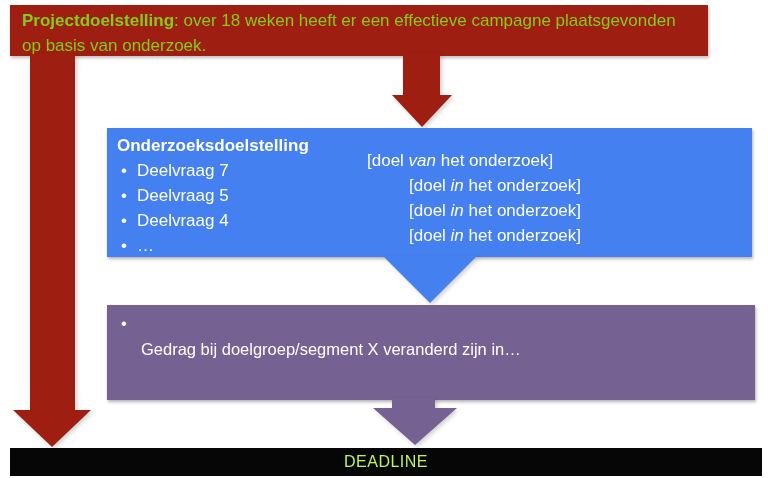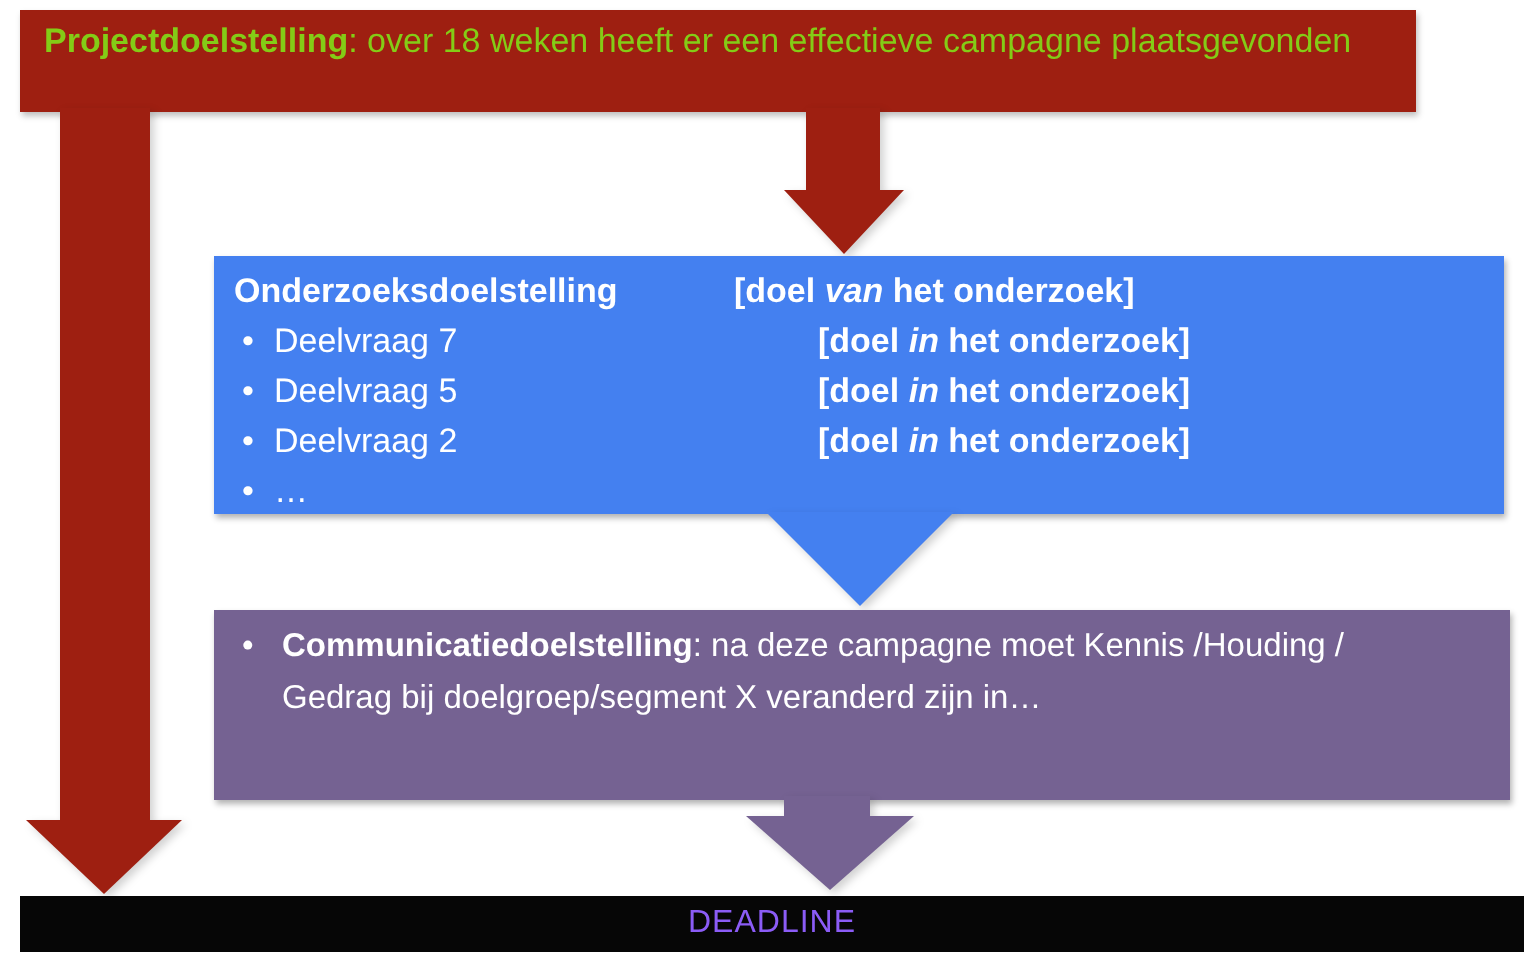--- a/index.html
+++ b/index.html
@@ -41,53 +41,54 @@
     border-top:37px solid #756292;}
   
   .research{
     position:absolute;left:107px;top:128px;width:645px;height:129px;
     background:#4480F0;color:#ffffff;font-size:17px;line-height:25px;
     padding:5px 20px 0 10px;box-sizing:border-box;overflow:hidden;
     box-shadow:1px 2px 3px rgba(0,0,0,0.3);
   }
   .research .row{position:relative;white-space:nowrap;}
   .research .title{font-weight:bold;}
-  .bracket{position:absolute;top:0;font-weight:bold;}
+  .bracket{position:absolute;top:15px;font-weight:normal;}
   .bracket-title{left:250px;}
   .bracket-item{left:292px;}
   .bracket .it{font-style:italic;}
   .blt{display:inline-block;width:16px;padding-left:4px;box-sizing:content-box;}
   .research .lbl{display:inline-block;}
   
   .advice{
     position:absolute;left:107px;top:305px;width:648px;height:95px;
     background:#756292;color:#ffffff;font-size:16.5px;line-height:26px;
     padding:5px 10px 0 10px;box-sizing:border-box;
     box-shadow:1px 2px 3px rgba(0,0,0,0.3);
   }
   .advice .brow{display:flex;}
   .advice .bmark{width:20px;flex:none;padding-left:4px;}
   .advice b{font-weight:bold;}
   .advice .cont{padding-left:24px;}
   
   .deadline{
     position:absolute;left:10px;top:448px;width:752px;height:28px;
-    background:#060606;color:#8b5cf6;font-size:16px;
+    background:#060606;color:#bef264;font-size:16px;
     display:flex;align-items:center;justify-content:center;
     letter-spacing:0.5px;
   }
 </style>
 </head>
 <body>
 
 <div class="slide">
 
   <div class="banner">
     <b>Projectdoelstelling</b><span>: over 18 weken heeft er een effectieve campagne plaatsgevonden</span>
     <br>
+    <span>op basis van onderzoek.</span>
   </div>
 
   <div class="arrow-shadow">
     <div class="shaft red left-shaft"></div>
     <div class="tri left-head"></div>
   </div>
 
   <div class="arrow-shadow">
     <div class="shaft red top-shaft"></div>
     <div class="tri top-head"></div>
@@ -100,36 +101,35 @@
     </div>
     <div class="row">
       <span class="blt">•</span><span class="lbl">Deelvraag 7</span>
       <span class="bracket bracket-item"><span>[doel </span><span class="it">in</span><span> het onderzoek]</span></span>
     </div>
     <div class="row">
       <span class="blt">•</span><span class="lbl">Deelvraag 5</span>
       <span class="bracket bracket-item"><span>[doel </span><span class="it">in</span><span> het onderzoek]</span></span>
     </div>
     <div class="row">
-      <span class="blt">•</span><span class="lbl">Deelvraag 2</span>
+      <span class="blt">•</span><span class="lbl">Deelvraag 4</span>
       <span class="bracket bracket-item"><span>[doel </span><span class="it">in</span><span> het onderzoek]</span></span>
     </div>
     <div class="row">
       <span class="blt">•</span><span class="lbl">…</span>
     </div>
   </div>
 
   <div class="arrow-shadow">
     <div class="tri blue-head"></div>
   </div>
 
   <div class="advice">
     <div class="brow">
       <span class="bmark">•</span>
-      <span><b>Communicatiedoelstelling</b><span>: na deze campagne moet Kennis /Houding /</span></span>
     </div>
     <div class="cont">Gedrag bij doelgroep/segment X veranderd zijn in…</div>
   </div>
 
   <div class="arrow-shadow">
     <div class="shaft purple-shaft"></div>
     <div class="tri purple-head"></div>
   </div>
 
   <div class="deadline">

